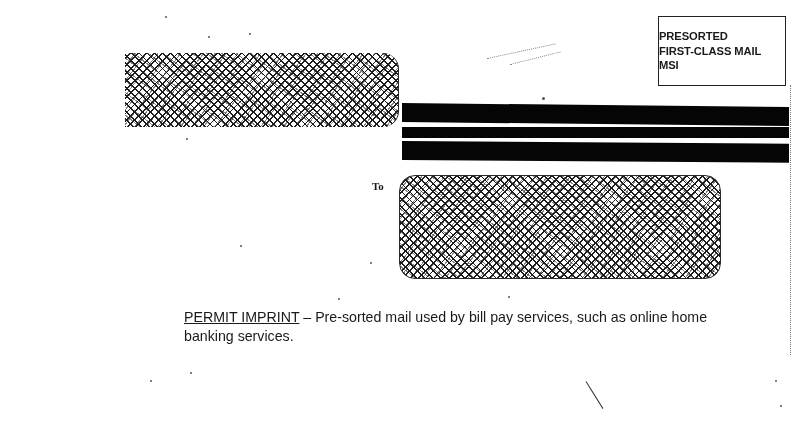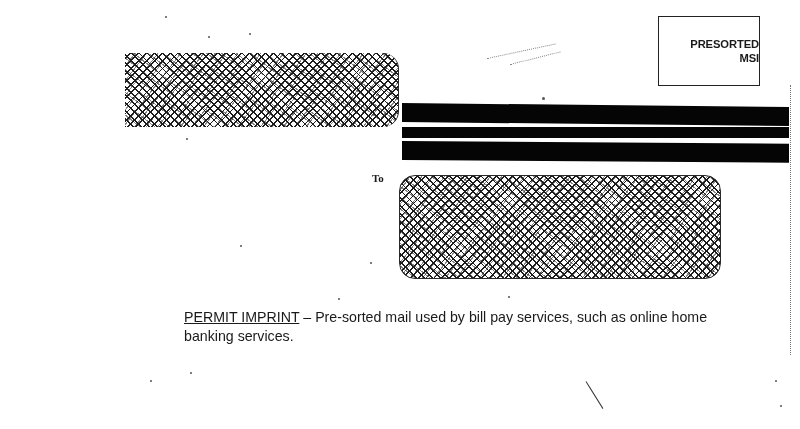--- a/index.html
+++ b/index.html
@@ -28,28 +28,28 @@
   #window-bottom {
     left: 399px; top: 175px; width: 322px; height: 104px;
     border-radius: 16px;
   }
   .bar { position: absolute; background: #050505; }
   #bar-1 { left: 402px; top: 103px; width: 387px; height: 19px; transform: skewY(0.6deg); transform-origin: left top; }
   #bar-2 { left: 402px; top: 127px; width: 387px; height: 11px; }
   #bar-3 { left: 402px; top: 141px; width: 387px; height: 19px; transform: skewY(0.4deg); transform-origin: left top; }
 
   #postage-box {
-    position: absolute; left: 658px; top: 16px; width: 102px; height: 70px;
+    position: absolute; left: 658px; top: 16px; width: 128px; height: 70px;
     border: 1.5px solid #222; box-sizing: border-box;
-    display: flex; flex-direction: column; align-items: flex-end; justify-content: center;
+    display: flex; flex-direction: column; align-items: flex-start; justify-content: center;
     font-weight: bold; font-size: 11.2px; line-height: 14.5px; text-align: center;
     letter-spacing: -0.1px;
   }
   #to-label {
-    position: absolute; left: 372px; top: 172px;
+    position: absolute; left: 372px; top: 180px;
     font-family: "Liberation Serif", serif; font-weight: bold; font-size: 11px; text-align: right;
   }
   #caption {
     position: absolute; left: 184px; top: 308px; width: 540px;
     font-size: 14.2px; line-height: 18.5px;
   }
   #caption .term { text-decoration: underline; }
   .edge-line {
     position: absolute; left: 790px; top: 85px; width: 0; height: 270px;
     border-left: 1px dotted #777;
@@ -60,20 +60,21 @@
 </style>
 </head>
 <body>
 
 <div>
 
   <div id="window-top" class="hatch"></div>
 
   <div id="postage-box">
     <div>PRESORTED</div>
+    <div>FIRST-CLASS MAIL</div>
     <div>MSI</div>
   </div>
 
   <div id="bar-1" class="bar"></div>
   <div id="bar-2" class="bar"></div>
   <div id="bar-3" class="bar"></div>
 
   <div id="to-label">To</div>
   <div id="window-bottom" class="hatch"></div>
 

